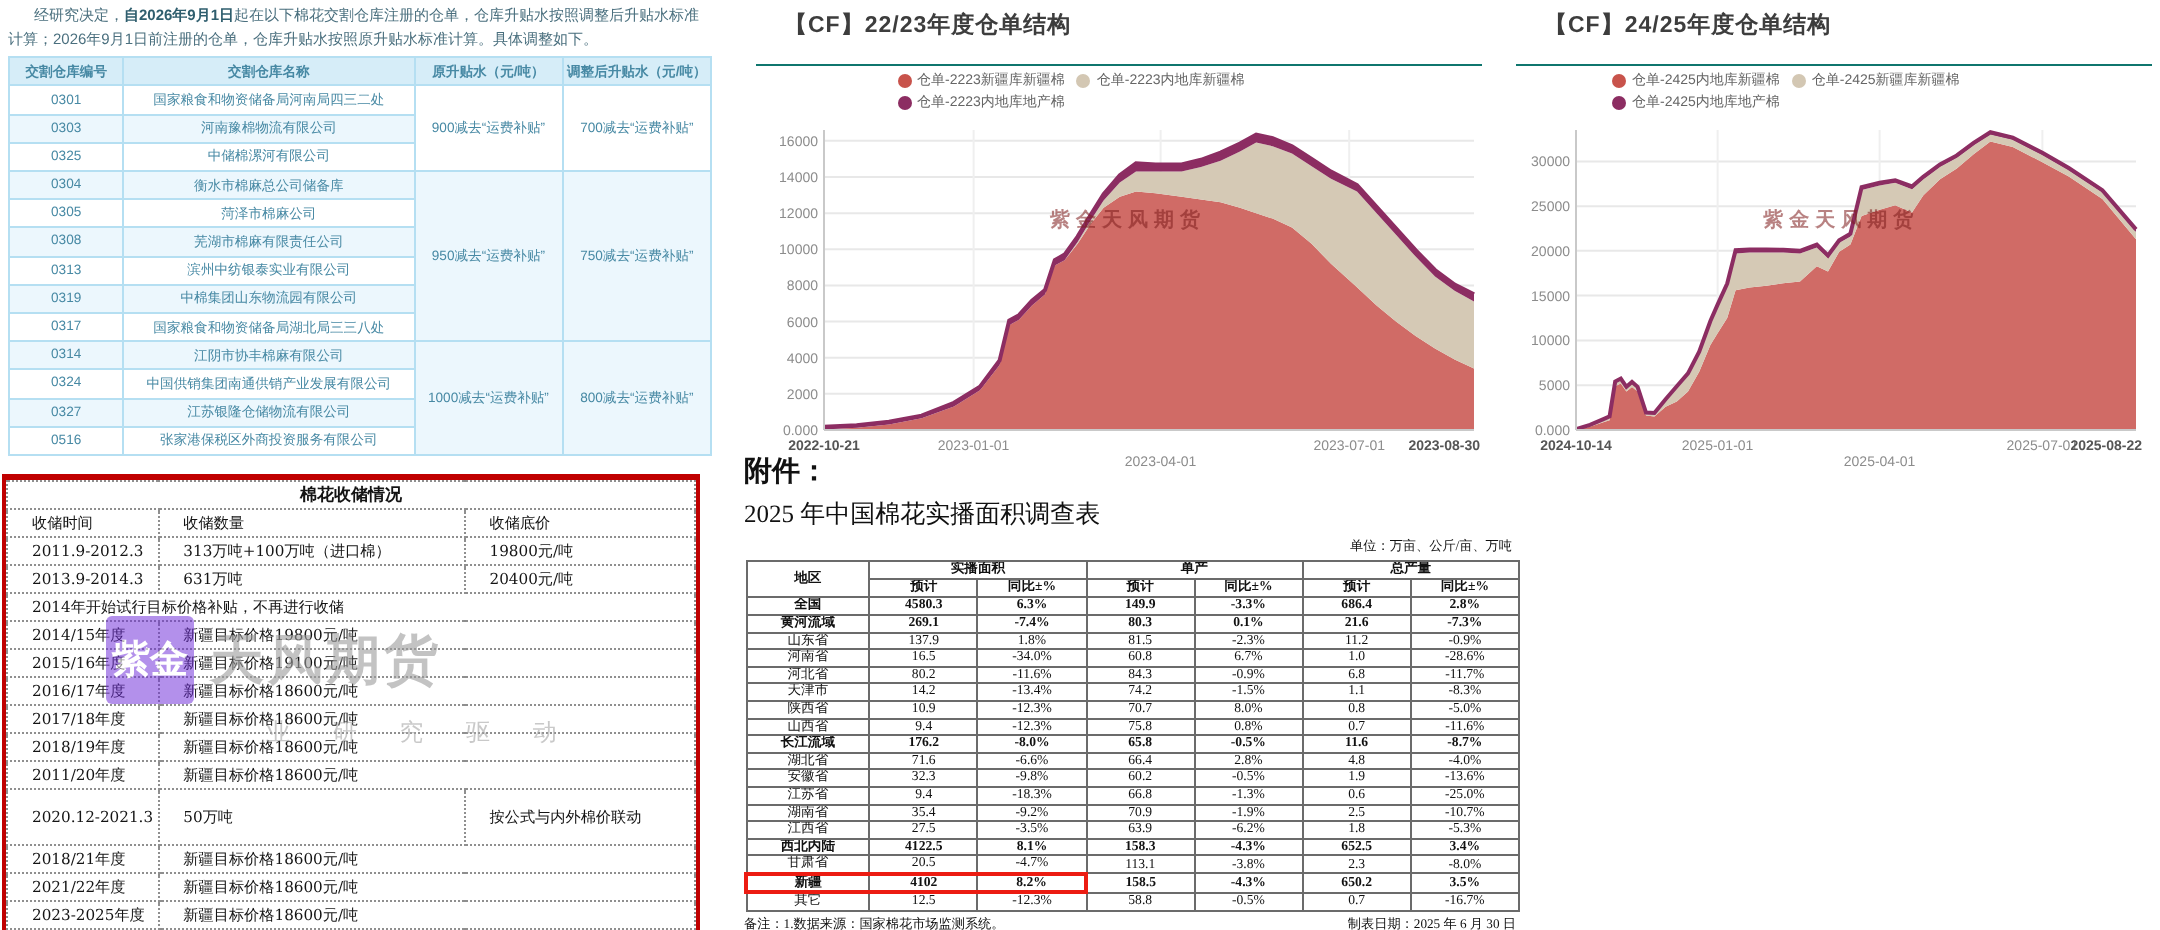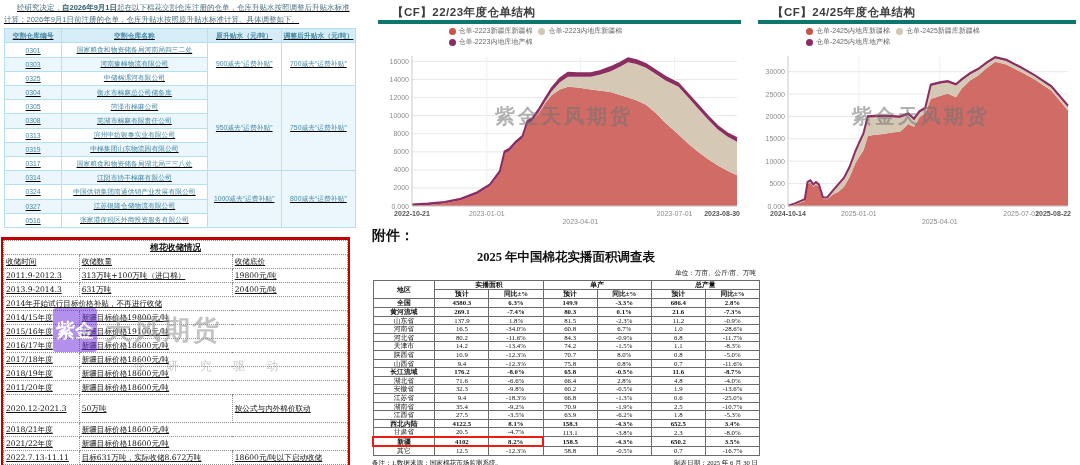--- a/index.html
+++ b/index.html
@@ -1,69 +1,69 @@
 <!DOCTYPE html>
 <html><head>
 <meta charset="utf-8">
 <style>
   html,body{margin:0;padding:0;background:#fff;}
   .page{position:relative;width:1080px;height:465px;background:#fff;overflow:hidden;
         font-family:"Liberation Sans",sans-serif;}
 
   
-  .delivery{position:absolute;left:4px;top:2px;width:352px;text-decoration:underline;}
+  .delivery{position:absolute;left:4px;top:2px;width:352px;}
   .intro{font-size:7.5px;line-height:1.55;color:#4a6f7e;margin:0 0 3px 0;text-indent:13px;}
   .intro b{color:#2f5e6e;}
   .dtable{width:100%;border-collapse:collapse;table-layout:fixed;}
   .dtable th{background:#d6edf8;color:#35809f;font-weight:700;}
   .dtable th,.dtable td{border:1px solid #b5dff2;font-size:6.8px;text-align:center;
         padding:0 1px;height:13.2px;color:#4789a4;overflow:hidden;white-space:nowrap;}
   .dtable th:nth-child(1){width:16%}
   .dtable th:nth-child(2){width:42%}
   .dtable th:nth-child(3),.dtable th:nth-child(4){width:21%}
   .dtable tr.alt td{background:#ecf7fd;}
   .dtable td.mcell{background:#fff;}
 
   
   .storage{position:absolute;left:1px;top:237px;width:349px;border:3px solid #c00000;
         border-left-width:2px;border-right-width:2px;background:#fff;box-sizing:border-box;}
   .stable{width:100%;border-collapse:collapse;table-layout:fixed;
         font-family:"DejaVu Serif",serif;}
-  .stable td{border:1px dotted #8f8f8f;font-size:7.6px;padding:0 2px;height:13px;
-        color:#141414;text-align:left;overflow:hidden;white-space:nowrap;text-decoration:underline;}
+  .stable td{border:1px dotted #8f8f8f;font-size:7.6px;padding:0 12px;height:13px;
+        color:#141414;text-align:left;overflow:hidden;white-space:nowrap;}
   .stable col.c1{width:22%}.stable col.c2{width:44.5%}.stable col.c3{width:33.5%}
   .stable tr.stitle td{text-align:center;font-weight:700;font-size:8.5px;}
   .stable tr.tall td{height:27px;}
   .wm-storage{position:absolute;left:50px;top:68px;opacity:.6;width:296px;pointer-events:none;}
   .wm-logo{display:inline-block;width:44px;height:44px;background:#6d28d9;color:#fff;
         font-size:19px;font-weight:700;text-align:center;line-height:44px;border-radius:3px;
         vertical-align:middle;opacity:.85;font-family:"DejaVu Serif",serif;}
   .wm-l1{font-size:27px;color:#9c9c9c;font-weight:700;letter-spacing:2px;vertical-align:middle;
         margin-left:8px;font-family:"DejaVu Serif",serif;}
   .wm-l2{font-size:12px;color:#a6a6a6;letter-spacing:9px;margin:6px 0 0 80px;white-space:nowrap;}
 
   
   .chart-panel{position:absolute;top:0;height:230px;background:#fff;}
   .chart1{left:368px;width:377px;}
   .chart2{left:748px;width:332px;}
-  .c-title{font-size:11.5px;font-weight:700;color:#3d3d3d;padding:5px 0 0 14px;
-        border-bottom:4px solid #0f766e;margin:0 4px 2px 10px;letter-spacing:.5px;}
+  .c-title{font-size:11.5px;font-weight:700;color:#3d3d3d;padding:5px 0 12px 14px;
+        border-bottom:1px solid #0f766e;margin:0 4px 2px 10px;letter-spacing:.5px;}
   .legend{display:flex;flex-wrap:wrap;width:216px;margin:1px auto 0 auto;}
   .lg-item{display:flex;align-items:center;margin:0 6px 1px 0;}
   .lg-dot{width:7px;height:7px;border-radius:50%;margin-right:3px;flex:none;}
   .lg-label{font-size:7px;color:#666;white-space:nowrap;}
   svg.plot{display:block;}
   svg text{font-family:"Liberation Sans",sans-serif;}
-  .wm-chart{position:absolute;left:52%;top:103px;transform:translateX(-50%);font-size:20px;
-        color:#737373;opacity:.55;letter-spacing:3px;font-weight:700;pointer-events:none;white-space:nowrap;}
+  .wm-chart{position:absolute;left:52%;top:103px;transform:translateX(-50%);font-size:10px;
+        color:#7f1d1d;opacity:.55;letter-spacing:3px;font-weight:700;pointer-events:none;white-space:nowrap;}
 
   
   .survey{position:absolute;left:372px;top:227px;width:388px;font-family:"Liberation Serif",serif;color:#111;}
   .att{font-size:14px;font-weight:700;}
-  .s-title{text-align:center;font-size:12.5px;font-weight:700;margin:4px 0 3px 0;}
+  .s-title{text-align:left;font-size:12.5px;font-weight:400;margin:4px 0 3px 0;}
   .s-unit{text-align:right;font-size:6.6px;margin:0 4px 2px 0;}
   .svtable{width:100%;border-collapse:collapse;table-layout:fixed;border:1.5px solid #333;}
   .svtable th,.svtable td{border:1px solid #6b6b6b;font-size:6.8px;text-align:center;
         padding:0 1px;height:7.4px;line-height:7.6px;font-weight:400;overflow:hidden;white-space:nowrap;}
   .svtable th{font-weight:700;height:8.2px;}
   .svtable col.rg{width:16%}
   .svtable .b{font-weight:700;}
   .svtable td.hlt{border-top:2px solid #ec1c12;}
   .svtable td.hlb{border-bottom:2px solid #ec1c12;}
   .svtable td.hll{border-left:2px solid #ec1c12;}
@@ -313,25 +313,20 @@
           </tr>
           <tr>
             <td>2018/21年度</td>
             <td colspan="2">新疆目标价格18600元/吨</td>
           </tr>
           <tr>
             <td>2021/22年度</td>
             <td colspan="2">新疆目标价格18600元/吨</td>
           </tr>
           <tr>
-            <td>2022.7.13-11.11</td>
-            <td>目标631万吨，实际收储8.672万吨</td>
-            <td>18600元/吨以下启动收储</td>
-          </tr>
-          <tr>
             <td>2023-2025年度</td>
             <td colspan="2">新疆目标价格18600元/吨</td>
           </tr>
         </tbody>
     </table>
     <div class="wm-storage">
       <span class="wm-logo">紫金</span><span class="wm-l1">天风期货</span>
       <div class="wm-l2">业 研 究 驱 动</div>
     </div>
   </section>

